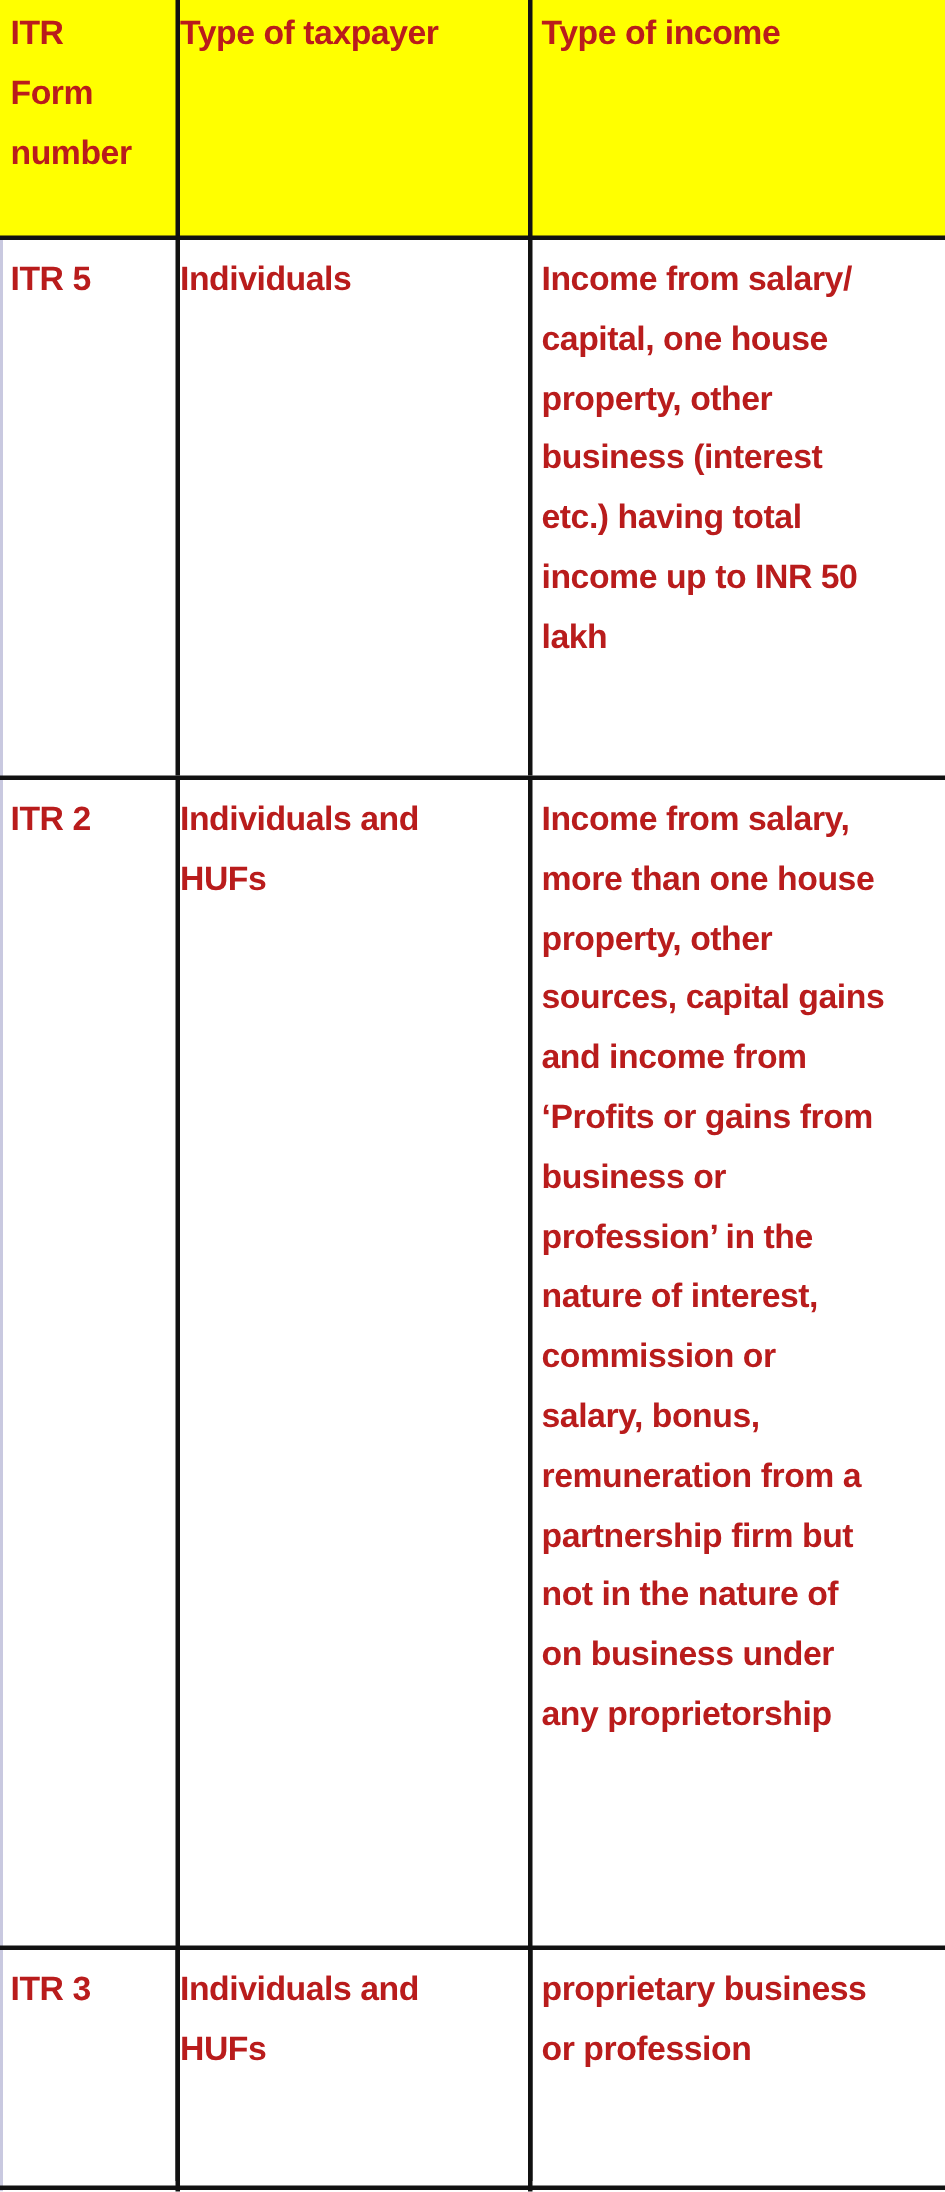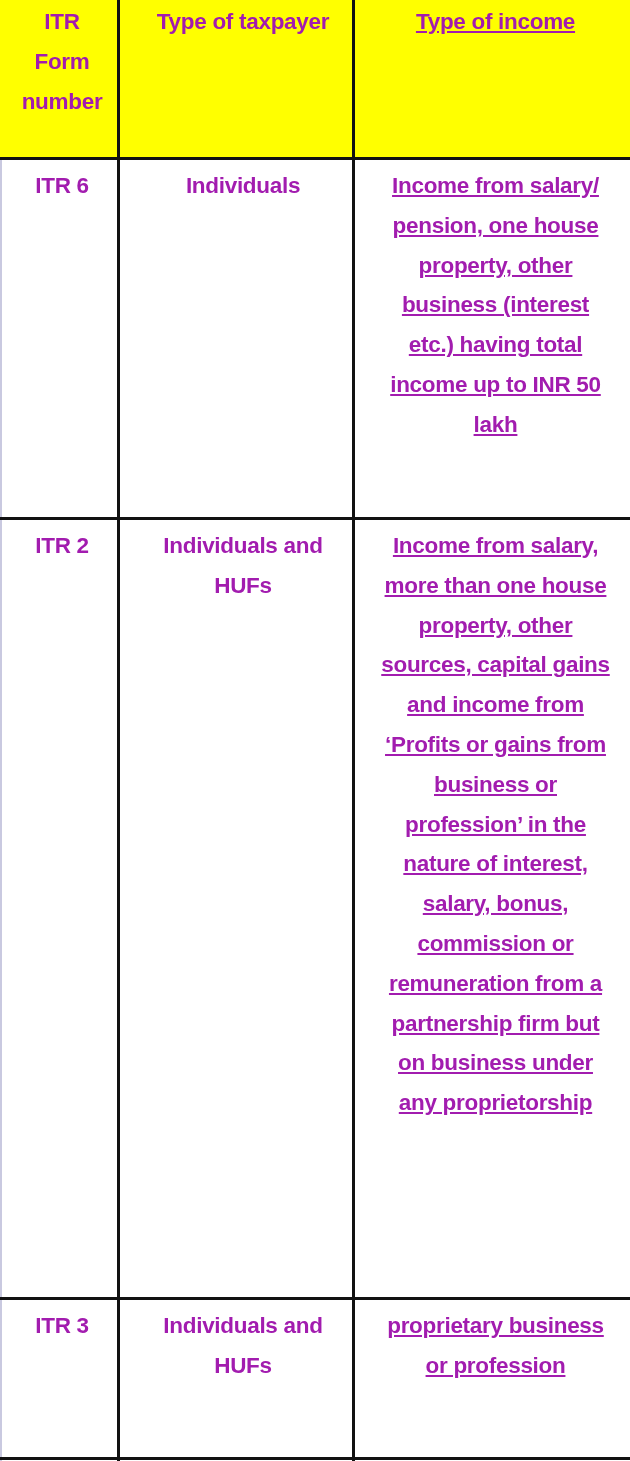--- a/index.html
+++ b/index.html
@@ -1,22 +1,22 @@
 <!DOCTYPE html>
 <html><head>
 <meta charset="utf-8">
 <style>
   html, body { margin:0; padding:0; background:#ffffff; }
   body { width:630px; height:1461px; overflow:hidden; font-family:"Liberation Sans", "DejaVu Sans", sans-serif; }
   .tbl { position:relative; width:630px; height:1461px; }
   .row { position:absolute; left:0; width:630px; display:flex; box-sizing:border-box; }
-  .cell { position:relative; box-sizing:border-box; height:100%; padding:6px 0 0 7px; font-weight:bold; font-size:22.5px; line-height:39.8px; color:#a21caf; letter-spacing:-0.3px; white-space:nowrap;text-align:center; }
+  .cell { position:relative; box-sizing:border-box; height:100%; padding:6px 0 0 7px; font-weight:bold; font-size:22.5px; line-height:39.8px; color:#b91c1c; letter-spacing:-0.3px; white-space:nowrap; }
   .c1 { width:117px; }
-  .c2 { width:235px; border-left:3px solid #111; padding-left:14px; }
-  .c3 { width:278px; border-left:3px solid #111; padding-left:6px;text-decoration:underline; }
+  .c2 { width:235px; border-left:3px solid #111; padding-left:0; }
+  .c3 { width:278px; border-left:3px solid #111; padding-left:6px; }
   .hdr { background:#ffff00; }
   .hdr .cell { padding-top:2px; }
   .line { display:block; }
   .hline { position:absolute; left:0; width:630px; height:3px; background:#111; }
   .leftedge { position:absolute; left:0; top:158px; width:2px; height:1303px; background:#c9c9e0; }
 </style>
 </head>
 <body>
 
 <div class="tbl">
@@ -32,28 +32,28 @@
       <span class="line">Type of taxpayer</span>
     </div>
     <div class="cell c3">
       <span class="line">Type of income</span>
     </div>
   </div>
   <div class="hline" style="top:157px;"></div>
 
   <div class="row" style="top:160px;height:357px;">
     <div class="cell c1">
-      <span class="line">ITR 6</span>
+      <span class="line">ITR 5</span>
     </div>
     <div class="cell c2">
       <span class="line">Individuals</span>
     </div>
     <div class="cell c3">
       <span class="line">Income from salary/</span>
-      <span class="line">pension, one house</span>
+      <span class="line">capital, one house</span>
       <span class="line">property, other</span>
       <span class="line">business (interest</span>
       <span class="line">etc.) having total</span>
       <span class="line">income up to INR 50</span>
       <span class="line">lakh</span>
     </div>
   </div>
   <div class="hline" style="top:517px;"></div>
 
   <div class="row" style="top:520px;height:934px;">
@@ -67,24 +67,25 @@
     <div class="cell c3">
       <span class="line">Income from salary,</span>
       <span class="line">more than one house</span>
       <span class="line">property, other</span>
       <span class="line">sources, capital gains</span>
       <span class="line">and income from</span>
       <span class="line">‘Profits or gains from</span>
       <span class="line">business or</span>
       <span class="line">profession’ in the</span>
       <span class="line">nature of interest,</span>
+      <span class="line">commission or</span>
       <span class="line">salary, bonus,</span>
-      <span class="line">commission or</span>
       <span class="line">remuneration from a</span>
       <span class="line">partnership firm but</span>
+      <span class="line">not in the nature of</span>
       <span class="line">on business under</span>
       <span class="line">any proprietorship</span>
     </div>
   </div>
   <div class="hline" style="top:1297px;"></div>
 
   <div class="row" style="top:1300px;height:197px;">
     <div class="cell c1">
       <span class="line">ITR 3</span>
     </div>

